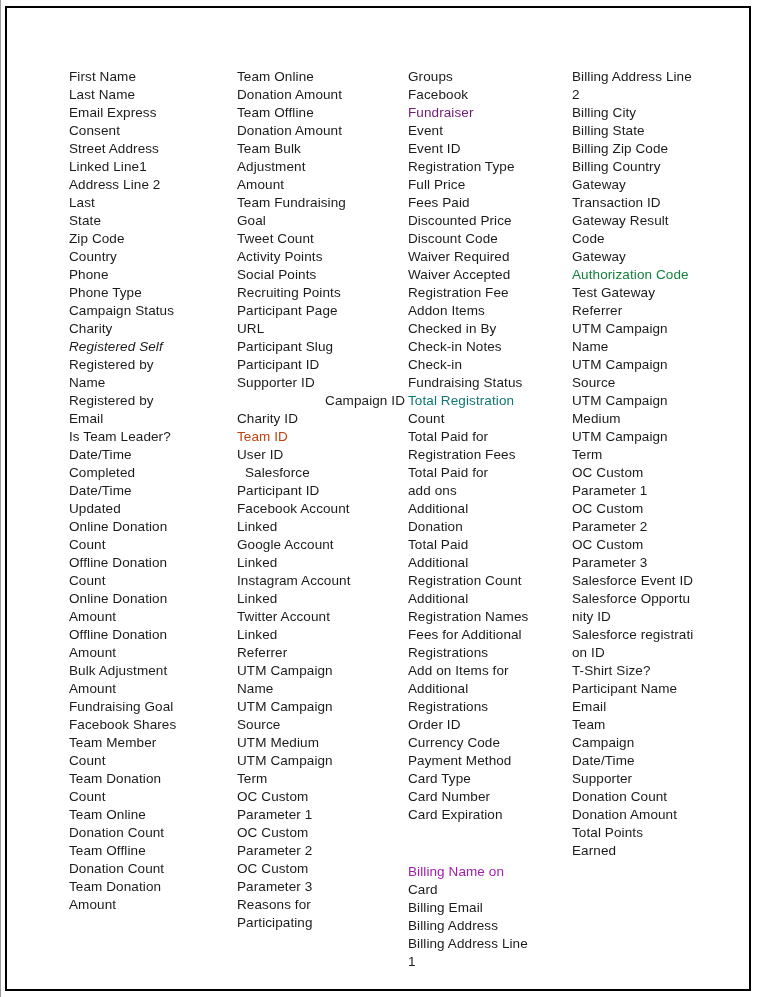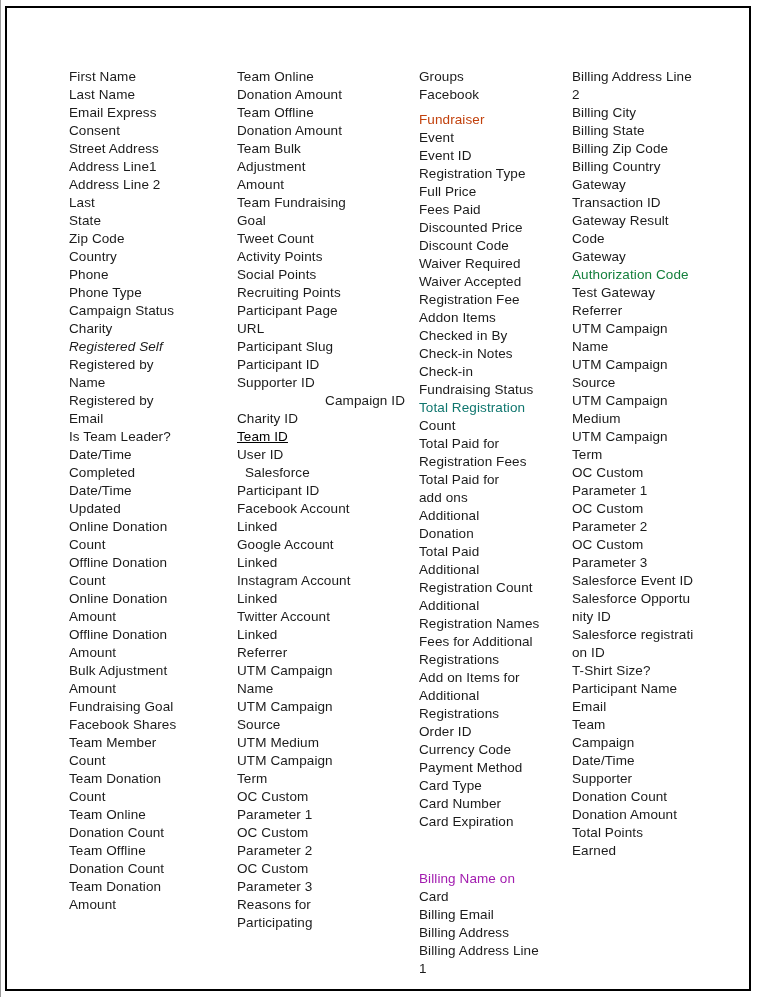--- a/index.html
+++ b/index.html
@@ -41,36 +41,36 @@
   .col .field-line {
     height: 18px;
     line-height: 18px;
     font-size: 13.5px;
     color: #1b1b1b;
     white-space: nowrap;
     letter-spacing: 0.1px;
   }
   .col-1 { left: 69px;  }
   .col-2 { left: 237px; }
-  .col-3 { left: 419px; }
+  .col-3 { left: 408px; }
   .col-4 { left: 572px; }
 </style>
 </head>
 <body>
 
 <div class="canvas">
   <span class="edge-line"></span>
   <div class="page-border" style="border-color: rgb(0, 0, 0);"></div>
   <div class="col col-1">
       <div class="field-line" style="color: rgb(27, 27, 27);">First Name</div>
       <div class="field-line" style="color: rgb(27, 27, 27);">Last Name</div>
       <div class="field-line" style="color: rgb(27, 27, 27);">Email Express</div>
       <div class="field-line" style="color: rgb(27, 27, 27);">Consent</div>
       <div class="field-line" style="color: rgb(27, 27, 27);">Street Address</div>
-      <div class="field-line" style="color: rgb(27, 27, 27);">Address Line1</div>
+      <div class="field-line" style="color: rgb(27, 27, 27);">Linked Line1</div>
       <div class="field-line" style="color: rgb(27, 27, 27);">Address Line 2</div>
       <div class="field-line" style="color: rgb(27, 27, 27);">Last</div>
       <div class="field-line" style="color: rgb(27, 27, 27);">State</div>
       <div class="field-line" style="color: rgb(27, 27, 27);">Zip Code</div>
       <div class="field-line" style="color: rgb(27, 27, 27);">Country</div>
       <div class="field-line" style="color: rgb(27, 27, 27);">Phone</div>
       <div class="field-line" style="color: rgb(27, 27, 27);">Phone Type</div>
       <div class="field-line" style="color: rgb(27, 27, 27);">Campaign Status</div>
       <div class="field-line" style="color: rgb(27, 27, 27);">Charity</div>
       <div class="field-line" style="color: rgb(27, 27, 27); font-style: italic;">Registered Self</div>
@@ -120,21 +120,21 @@
       <div class="field-line" style="color: rgb(27, 27, 27);">Activity Points</div>
       <div class="field-line" style="color: rgb(27, 27, 27);">Social Points</div>
       <div class="field-line" style="color: rgb(27, 27, 27);">Recruiting Points</div>
       <div class="field-line" style="color: rgb(27, 27, 27);">Participant Page</div>
       <div class="field-line" style="color: rgb(27, 27, 27);">URL</div>
       <div class="field-line" style="color: rgb(27, 27, 27);">Participant Slug</div>
       <div class="field-line" style="color: rgb(27, 27, 27);">Participant ID</div>
       <div class="field-line" style="color: rgb(27, 27, 27);">Supporter ID</div>
       <div class="field-line" style="color: rgb(27, 27, 27); text-align: right;">Campaign ID</div>
       <div class="field-line" style="color: rgb(27, 27, 27);">Charity ID</div>
-      <div class="field-line" style="color: #000000; text-decoration: underline;">Team ID</div>
+      <div class="field-line" style="color: #c2410c;">Team ID</div>
       <div class="field-line" style="color: rgb(27, 27, 27);">User ID</div>
       <div class="field-line" style="color: rgb(27, 27, 27); margin-left: 8px;">Salesforce</div>
       <div class="field-line" style="color: rgb(27, 27, 27);">Participant ID</div>
       <div class="field-line" style="color: rgb(27, 27, 27);">Facebook Account</div>
       <div class="field-line" style="color: rgb(27, 27, 27);">Linked</div>
       <div class="field-line" style="color: rgb(27, 27, 27);">Google Account</div>
       <div class="field-line" style="color: rgb(27, 27, 27);">Linked</div>
       <div class="field-line" style="color: rgb(27, 27, 27);">Instagram Account</div>
       <div class="field-line" style="color: rgb(27, 27, 27);">Linked</div>
       <div class="field-line" style="color: rgb(27, 27, 27);">Twitter Account</div>
@@ -152,21 +152,21 @@
       <div class="field-line" style="color: rgb(27, 27, 27);">OC Custom</div>
       <div class="field-line" style="color: rgb(27, 27, 27);">Parameter 2</div>
       <div class="field-line" style="color: rgb(27, 27, 27);">OC Custom</div>
       <div class="field-line" style="color: rgb(27, 27, 27);">Parameter 3</div>
       <div class="field-line" style="color: rgb(27, 27, 27);">Reasons for</div>
       <div class="field-line" style="color: rgb(27, 27, 27);">Participating</div>
     </div>
   <div class="col col-3">
       <div class="field-line" style="color: rgb(27, 27, 27);">Groups</div>
       <div class="field-line" style="color: rgb(27, 27, 27);">Facebook</div>
-      <div class="field-line" style="color: #c2410c; margin-top: 7px;">Fundraiser</div>
+      <div class="field-line" style="color: #701a75;">Fundraiser</div>
       <div class="field-line" style="color: rgb(27, 27, 27);">Event</div>
       <div class="field-line" style="color: rgb(27, 27, 27);">Event ID</div>
       <div class="field-line" style="color: rgb(27, 27, 27);">Registration Type</div>
       <div class="field-line" style="color: rgb(27, 27, 27);">Full Price</div>
       <div class="field-line" style="color: rgb(27, 27, 27);">Fees Paid</div>
       <div class="field-line" style="color: rgb(27, 27, 27);">Discounted Price</div>
       <div class="field-line" style="color: rgb(27, 27, 27);">Discount Code</div>
       <div class="field-line" style="color: rgb(27, 27, 27);">Waiver Required</div>
       <div class="field-line" style="color: rgb(27, 27, 27);">Waiver Accepted</div>
       <div class="field-line" style="color: rgb(27, 27, 27);">Registration Fee</div>

